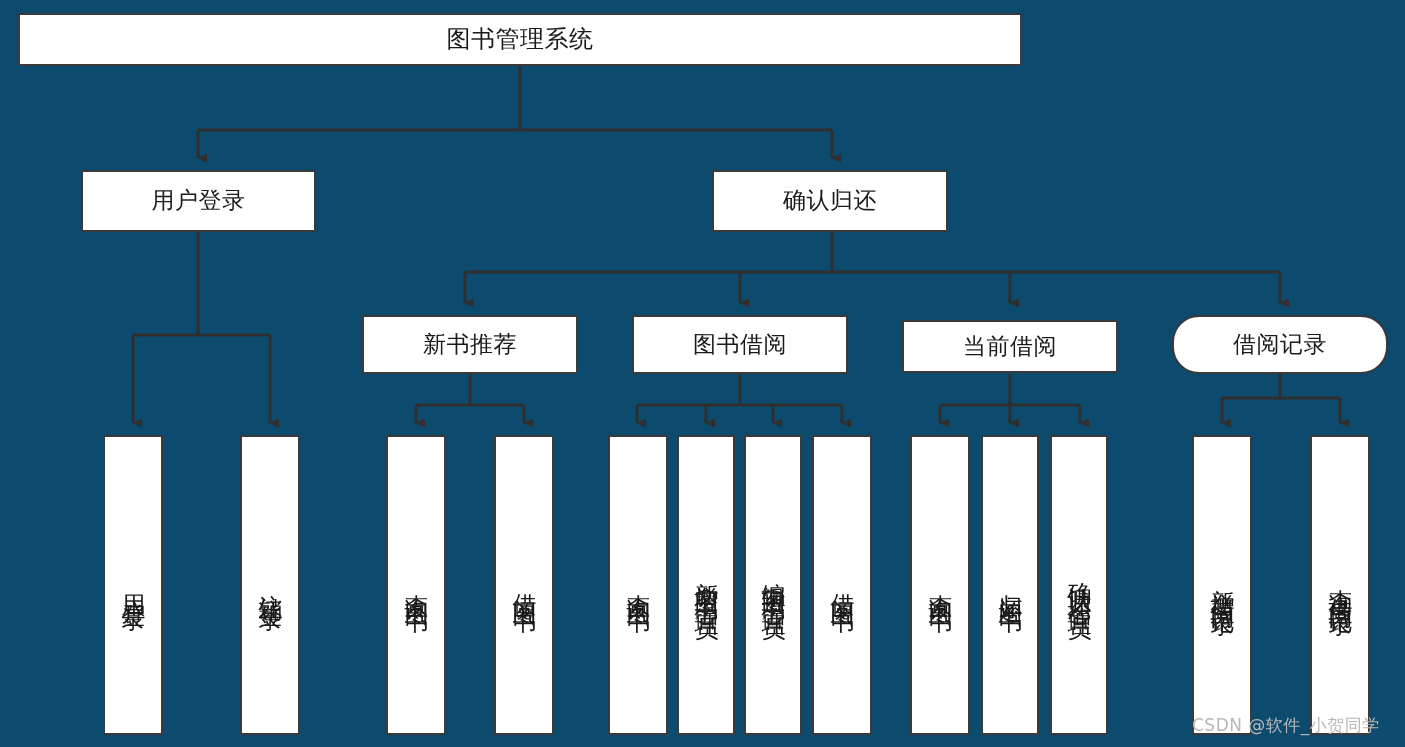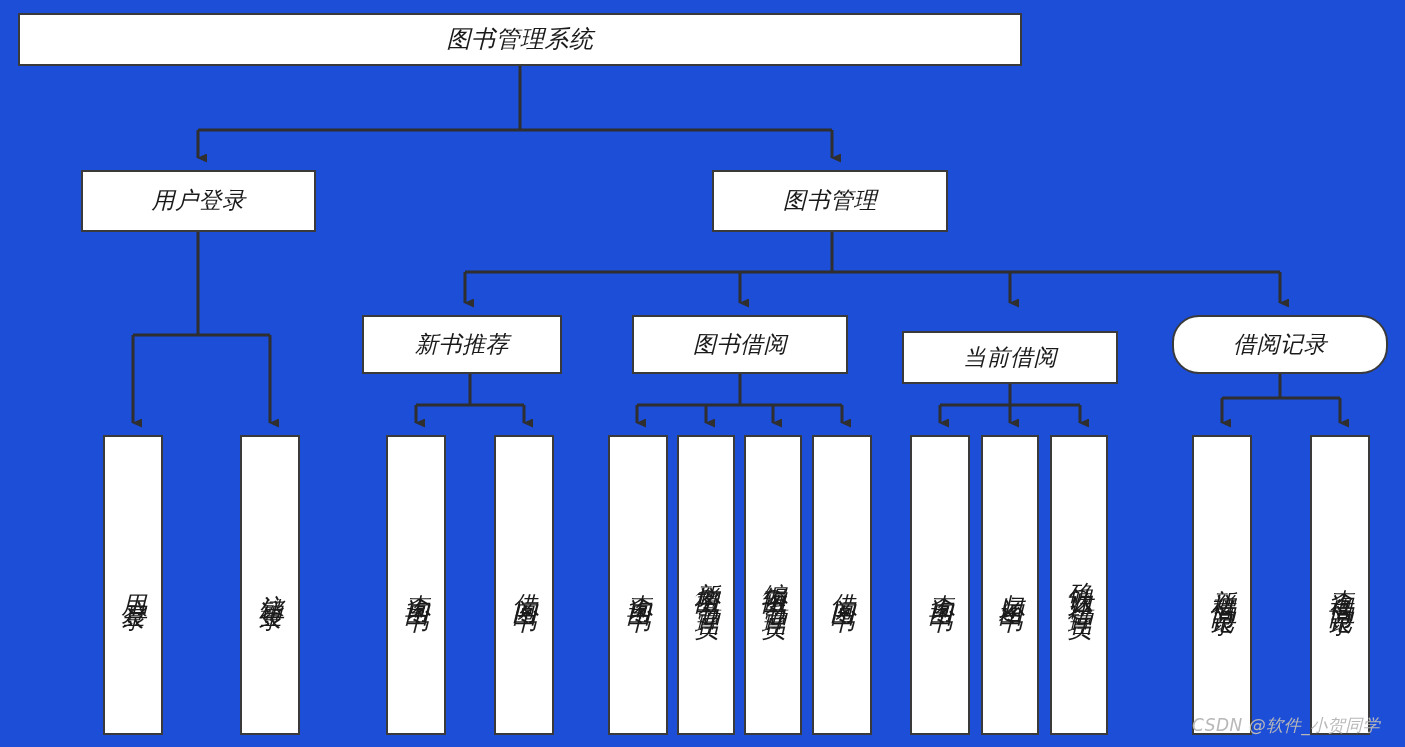--- a/index.html
+++ b/index.html
@@ -8,23 +8,22 @@
     padding: 0;
     background: #ffffff;
   }
   body {
     font-family: "DejaVu Sans", "Liberation Sans", sans-serif;
   }
   #diagram-root {
     position: relative;
     width: 1405px;
     height: 747px;
-    background: #1d4ed8;
+    background: #0c4a6e;
     overflow: hidden;
-    font-style: italic;
   }
   #diagram-svg {
     position: absolute;
     left: 0;
     top: 0;
     width: 1405px;
     height: 747px;
   }
   .node {
     position: absolute;
@@ -133,30 +132,30 @@
   </svg>
 
   <div class="node h root" style="left:18px; top:13px; width:1004px; height:53px;">
     <span class="node-label">图书管理系统</span>
   </div>
 
   <div class="node h" style="left:81px; top:170px; width:235px; height:62px;">
     <span class="node-label">用户登录</span>
   </div>
   <div class="node h" style="left:712px; top:170px; width:236px; height:62px;">
-    <span class="node-label">图书管理</span>
-  </div>
-
-  <div class="node h" style="left:362px; top:315px; width:200px; height:59px;">
+    <span class="node-label">确认归还</span>
+  </div>
+
+  <div class="node h" style="left:362px; top:315px; width:216px; height:59px;">
     <span class="node-label">新书推荐</span>
   </div>
   <div class="node h" style="left:632px; top:315px; width:216px; height:59px;">
     <span class="node-label">图书借阅</span>
   </div>
-  <div class="node h" style="left:902px; top:331px; width:216px; height:53px;">
+  <div class="node h" style="left:902px; top:320px; width:216px; height:53px;">
     <span class="node-label">当前借阅</span>
   </div>
   <div class="node h" style="left:1172px; top:315px; width:216px; height:59px;border-radius:27px;">
     <span class="node-label">借阅记录</span>
   </div>
 
   <div class="node v" style="left:103px; top:435px; width:60px; height:300px;">
     <span class="node-label">用户登录</span>
   </div>
   <div class="node v" style="left:240px; top:435px; width:60px; height:300px;">

